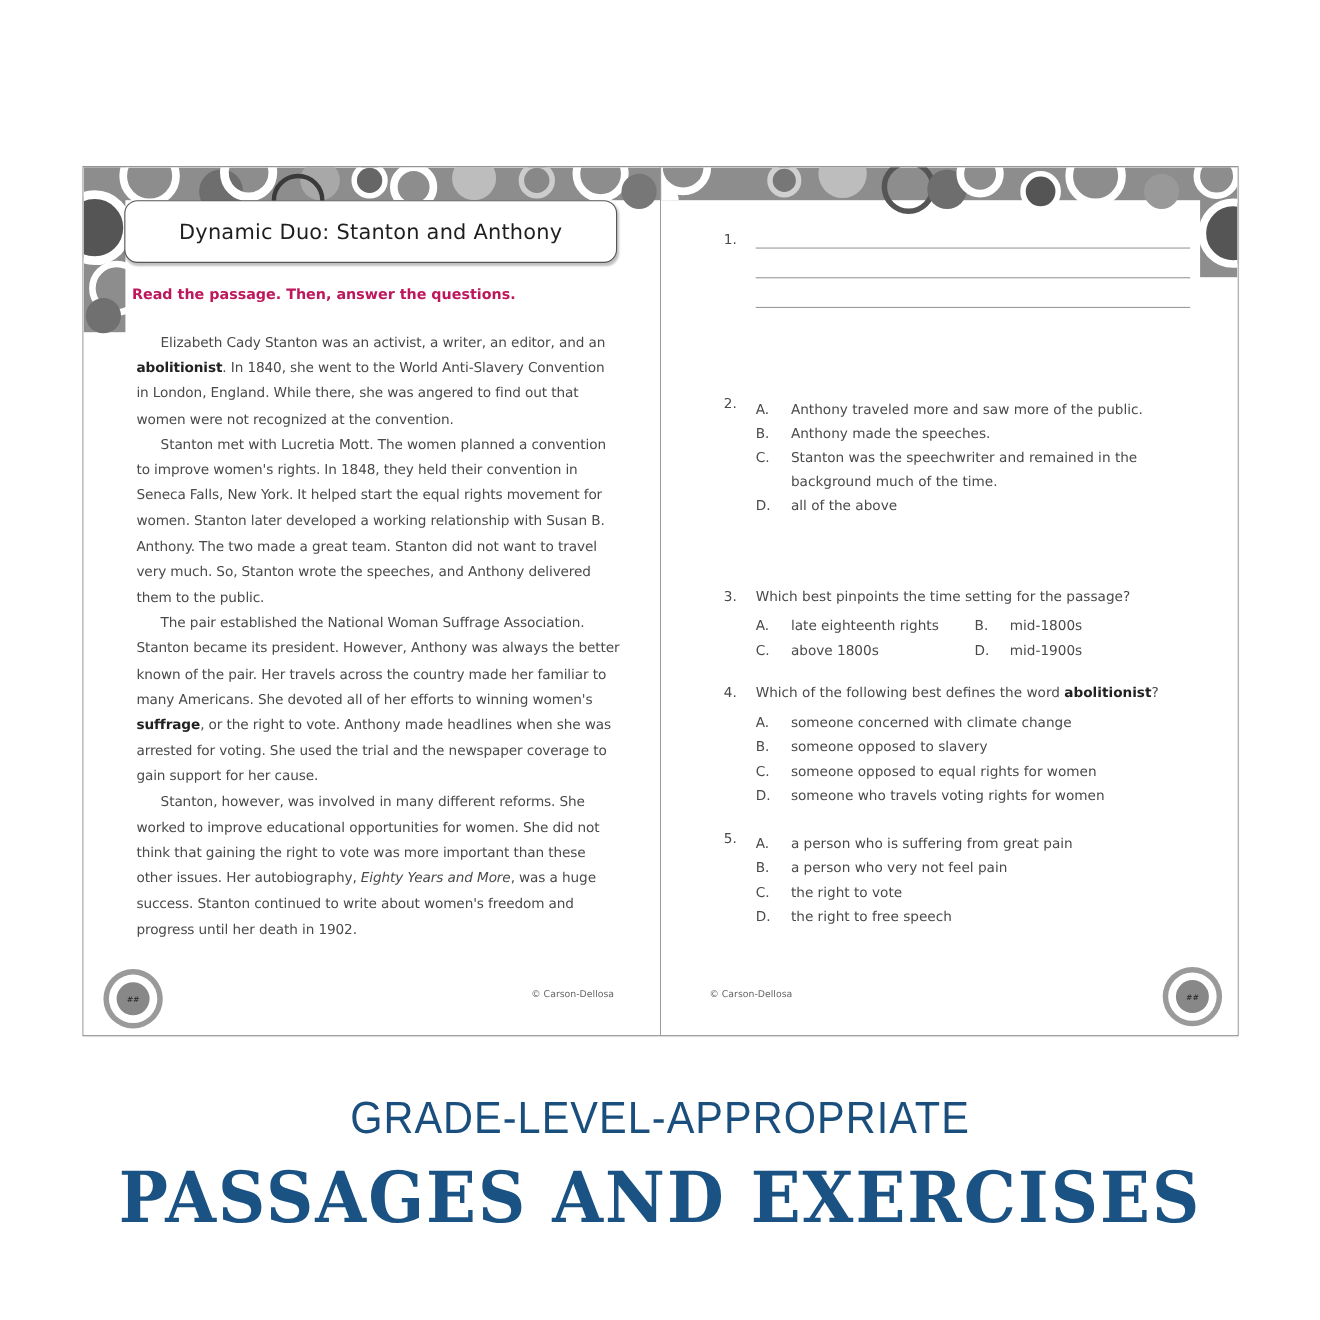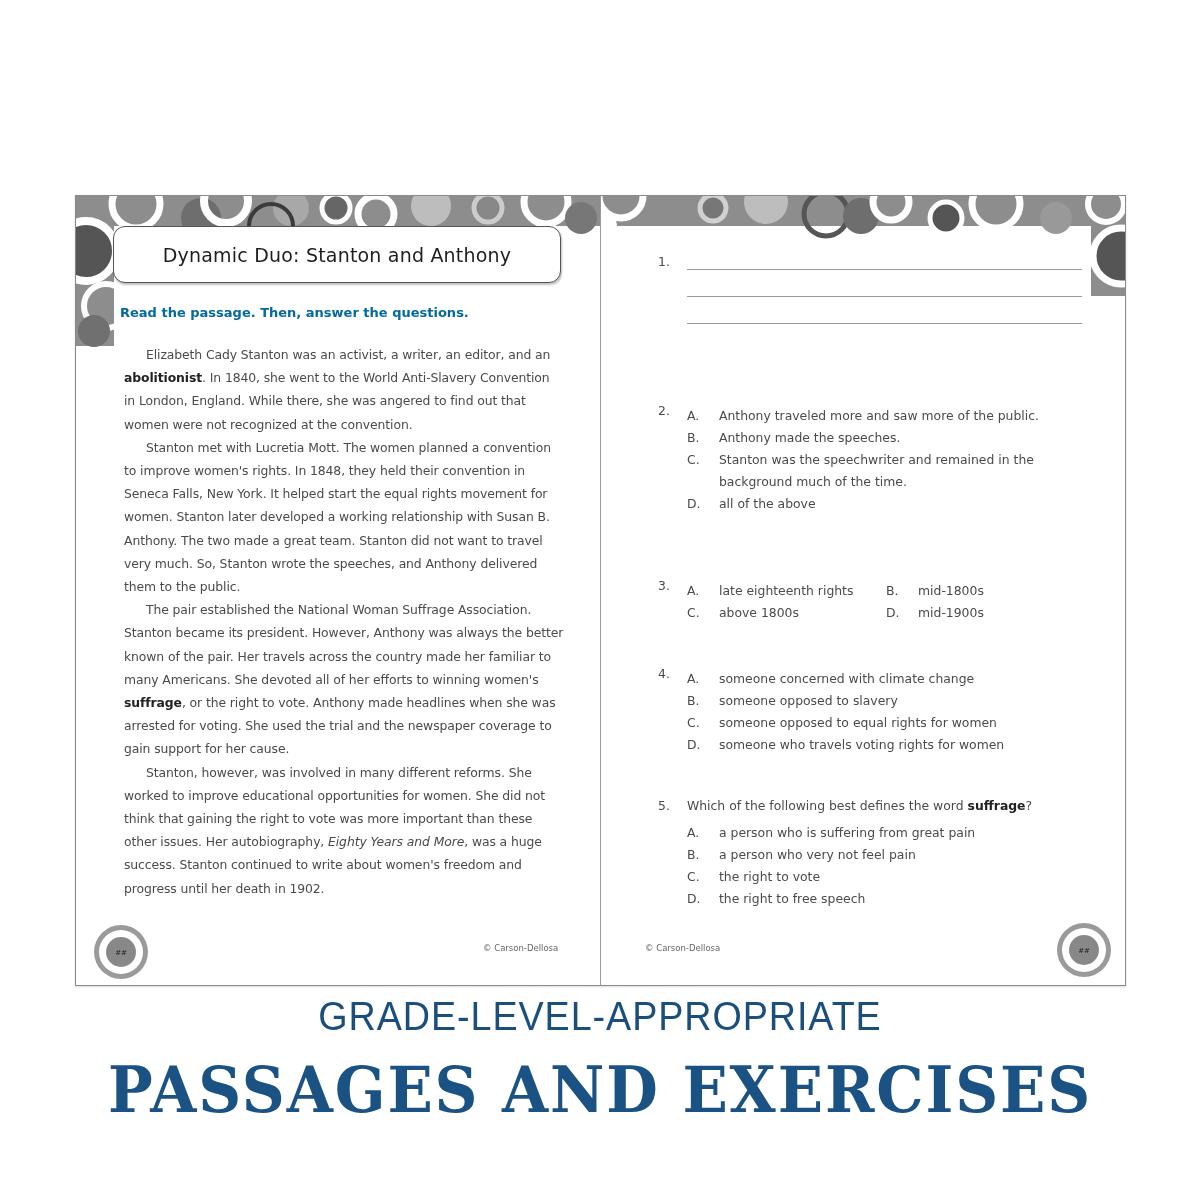--- a/index.html
+++ b/index.html
@@ -4,38 +4,37 @@
 <style>
   html, body { margin: 0; padding: 0; }
   body {
     width: 1200px; height: 1200px; background: #ffffff; position: relative; overflow: hidden;
     font-family: "DejaVu Sans", sans-serif; color: #3a3a3a;
   }
   .spread {
     position: absolute; left: 75px; top: 151px; width: 1051px; height: 791px;
     border: 1px solid #8a8a8a; box-sizing: border-box; background: #fff;
     box-shadow: 0 1px 2px rgba(0,0,0,0.15);
-    margin-top: 44px;
   }
   .page { position: absolute; top: 0; height: 789px; background: #fff; overflow: hidden; }
   .page.left { left: 0; width: 524px; border-right: 1px solid #9a9a9a; }
   .page.right { left: 525px; width: 524px; }
 
   .deco { position: absolute; left: 0; top: 0; width: 100%; height: 100%; pointer-events: none; }
 
   
   .title-box {
     position: absolute; left: 37px; top: 30px; width: 446px; height: 55px;
     background: #fff; border: 1.5px solid #555; border-radius: 12px;
     box-shadow: 1px 2px 2px rgba(0,0,0,0.25);
     display: flex; align-items: center; justify-content: center;
   }
   .title-text { font-family: "DejaVu Sans", sans-serif; font-size: 19px; color: #1e1e1e; letter-spacing: 0.2px; }
   .instructions {
-    position: absolute; left: 44px; top: 109px; font-size: 13px; font-weight: bold; color: #0369a1;
+    position: absolute; left: 44px; top: 109px; font-size: 13px; font-weight: bold; color: #be185d;
   }
   .passage {
     position: absolute; left: 48px; top: 147px; width: 440px;
     font-size: 12.4px; line-height: 23.2px; color: #4a4a4a; letter-spacing: -0.1px;
   }
   .passage p { margin: 0; text-indent: 22px; }
   .passage b { color: #222; }
   .copyright { position: absolute; top: 747px; font-size: 8.5px; color: #666; }
 
   
@@ -153,20 +152,21 @@
           </div>
         <div class="choice">
             <span class="choice-letter">D.</span>
             <span class="choice-text">all of the above</span>
           </div>
       </div>
     </div>
 
     <div class="q" style="top:379px;">
       <span class="q-num">3.</span>
+      <div class="q-text">Which best pinpoints the time setting for the passage?</div>
       <div class="choices grid">
         <div class="choice">
             <span class="choice-letter">A.</span>
             <span class="choice-text">late eighteenth rights</span>
           </div>
         <div class="choice">
             <span class="choice-letter">B.</span>
             <span class="choice-text">mid-1800s</span>
           </div>
         <div class="choice">
@@ -175,20 +175,21 @@
           </div>
         <div class="choice">
             <span class="choice-letter">D.</span>
             <span class="choice-text">mid-1900s</span>
           </div>
       </div>
     </div>
 
     <div class="q" style="top:467px;">
       <span class="q-num">4.</span>
+      <div class="q-text"><span>Which of the following best defines the word </span><b>abolitionist</b><span>?</span></div>
       <div class="choices">
         <div class="choice">
             <span class="choice-letter">A.</span>
             <span class="choice-text">someone concerned with climate change</span>
           </div>
         <div class="choice">
             <span class="choice-letter">B.</span>
             <span class="choice-text">someone opposed to slavery</span>
           </div>
         <div class="choice">
@@ -197,21 +198,20 @@
           </div>
         <div class="choice">
             <span class="choice-letter">D.</span>
             <span class="choice-text">someone who travels voting rights for women</span>
           </div>
       </div>
     </div>
 
     <div class="q" style="top:599px;">
       <span class="q-num">5.</span>
-      <div class="q-text"><span>Which of the following best defines the word </span><b>suffrage</b><span>?</span></div>
       <div class="choices">
         <div class="choice">
             <span class="choice-letter">A.</span>
             <span class="choice-text">a person who is suffering from great pain</span>
           </div>
         <div class="choice">
             <span class="choice-letter">B.</span>
             <span class="choice-text">a person who very not feel pain</span>
           </div>
         <div class="choice">

